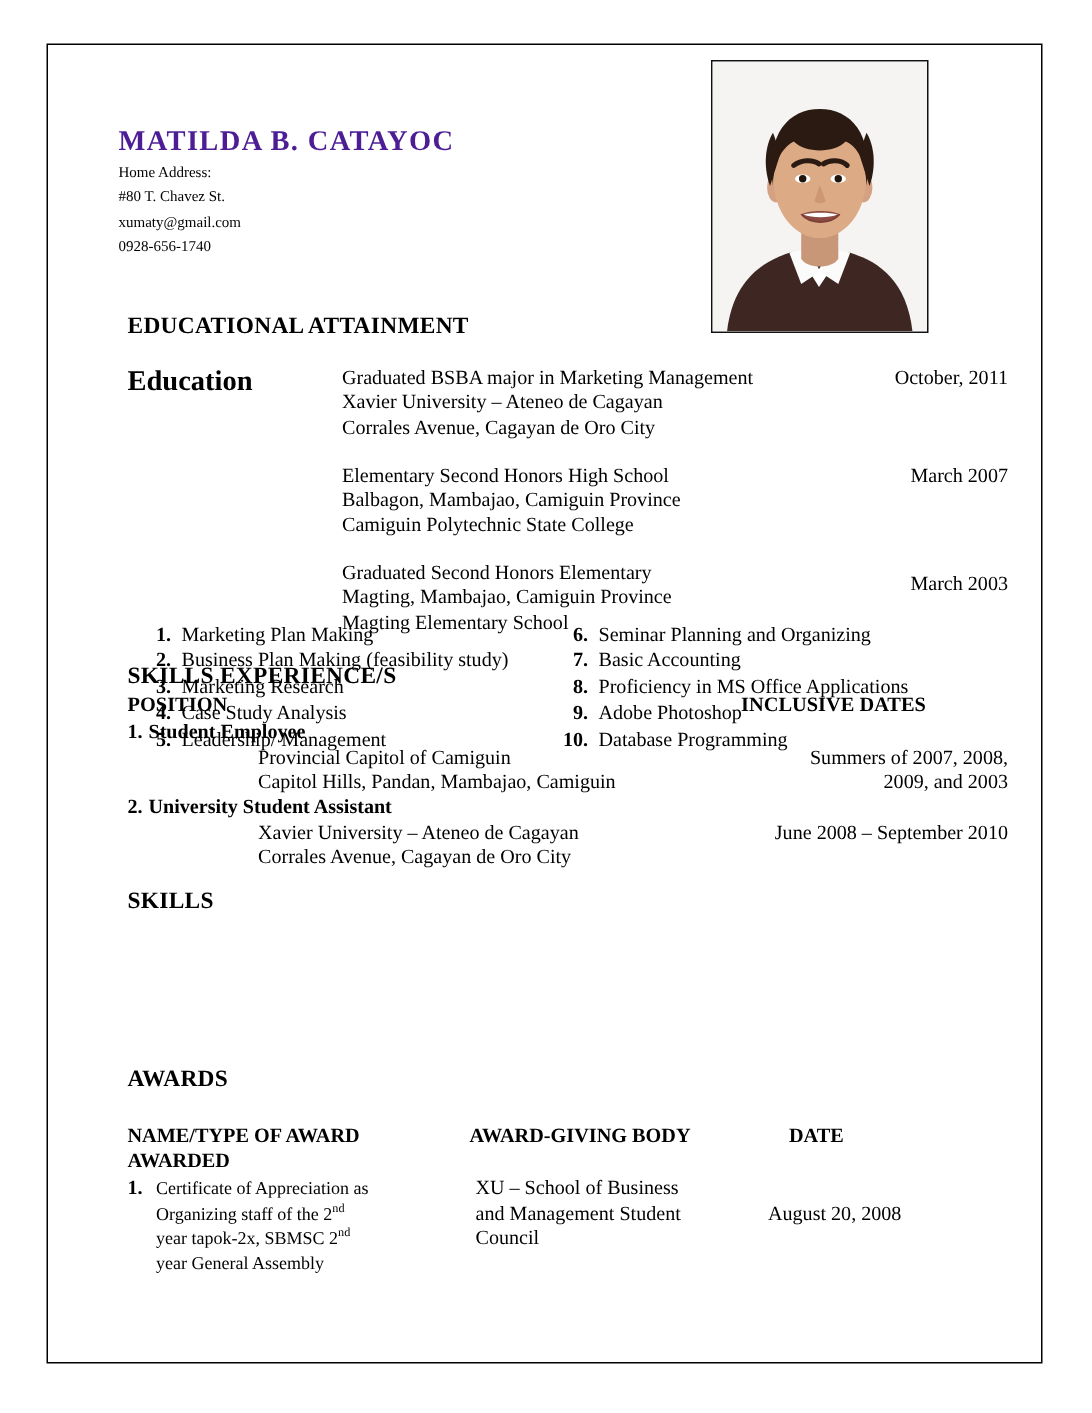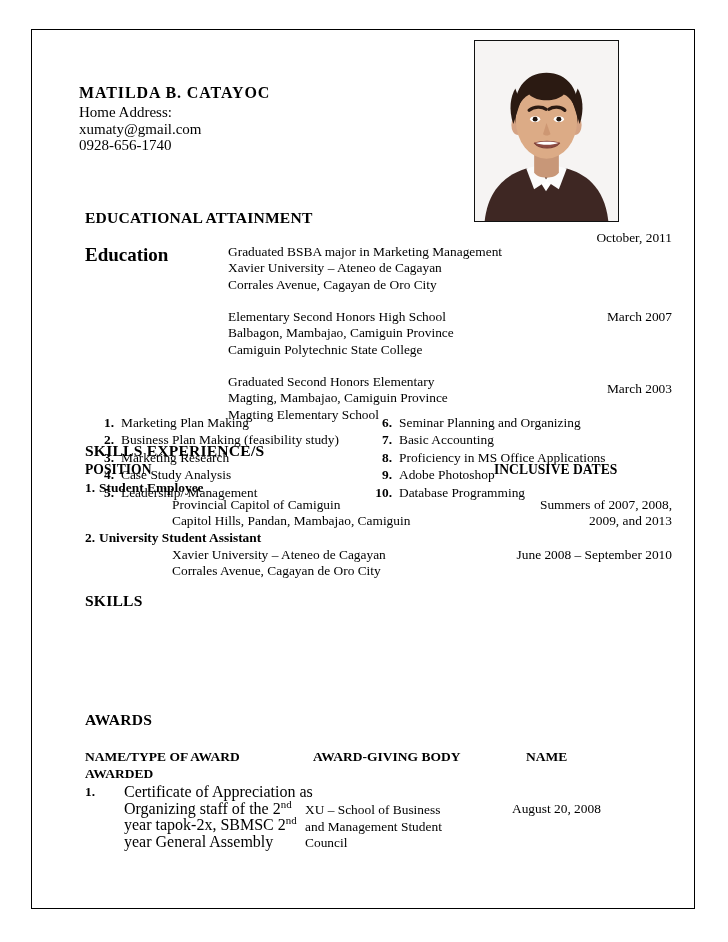--- a/index.html
+++ b/index.html
@@ -32,30 +32,30 @@
   }
 
   
   .header-block {
     position: absolute;
     left: 47px;
     top: 54px;
     width: 330px;
   }
   .cand-name {
-    color: #000000;
-    font-weight: bold;
-    font-size: 16px;
+    color: #4c1d95;
+    font-weight: bold;
+    font-size: 19px;
     letter-spacing: 0.9px;
     line-height: 1.15;
     margin-bottom: 2px;
     white-space: nowrap;
   }
   .contact-line {
-    font-size: 15px;
+    font-size: 10px;
     line-height: 16.4px;
     white-space: nowrap;
   }
 
   .photo {
     position: absolute;
     left: 442px;
     top: 10px;
     width: 145px;
     height: 182px;
@@ -113,40 +113,41 @@
     width: 22px;
     text-align: right;
     font-weight: bold;
     margin-right: 7px;
     flex: 0 0 auto;
   }
   .skill-text { white-space: nowrap; }
 
   
   .aw-head { position: absolute; font-weight: bold; font-size: 13.5px; white-space: nowrap; }
-  .aw-col1 { position: absolute; left: 53px;  width: 190px; font-size: 16px; line-height: 16.6px; margin-left: 20px; }
-  .aw-col2 { position: absolute; left: 273px; width: 180px; font-size: 13.4px; line-height: 16.6px; margin-top: 18px; }
+  .aw-col1 { position: absolute; left: 53px;  width: 190px; font-size: 12px; line-height: 16.6px; }
+  .aw-col2 { position: absolute; left: 285px; width: 180px; font-size: 13.4px; line-height: 16.6px; }
   .aw-col3 { position: absolute; left: 480px; width: 160px; font-size: 13.4px; line-height: 16.6px; }
   .aw-num {
     position: absolute;
     left: 53px;
     font-weight: bold;
     font-size: 13.4px;
   }
   sup { font-size: 0.68em; vertical-align: super; line-height: 0; }
 </style>
 </head>
 <body>
 
 <div class="page-frame">
 <div class="page-inner">
 
   <div class="header-block">
     <div class="cand-name">MATILDA B. CATAYOC</div>
     <div class="contact-line">Home Address:</div>
+    <div class="contact-line">#80 T. Chavez St.</div>
     <div class="contact-line">xumaty@gmail.com</div>
     <div class="contact-line">0928-656-1740</div>
   </div>
 
   <div class="photo">
     <svg viewBox="0 0 145 182" preserveAspectRatio="xMidYMid slice" aria-hidden="true">
       <rect x="0" y="0" width="145" height="182" fill="#f6f4f3"></rect>
 
       <path d="M10 182 C14 146 36 134 52 129 L93 129 C110 134 131 146 135 182 Z" fill="#3e2723"></path>
 
@@ -183,21 +184,21 @@
 
   <div class="sec-title" style="left:53px; top:179px;">EDUCATIONAL ATTAINMENT</div>
 
   <div class="edu-label" style="top:214px;">Education</div>
 
   <div class="edu-body" style="top:214px;">
     <div>Graduated BSBA major in Marketing Management</div>
     <div>Xavier University – Ateneo de Cagayan</div>
     <div>Corrales Avenue, Cagayan de Oro City</div>
   </div>
-  <div class="edu-date" style="top:200px;">October, 2011</div>
+  <div class="edu-date" style="top:214px;">October, 2011</div>
 
   <div class="edu-body" style="top:279px;">
     <div>Elementary Second Honors High School</div>
     <div>Balbagon, Mambajao, Camiguin Province</div>
     <div>Camiguin Polytechnic State College</div>
   </div>
   <div class="edu-date" style="top:279px;">March 2007</div>
 
   <div class="edu-body" style="top:344px;">
     <div>Graduated Second Honors Elementary</div>
@@ -208,21 +209,21 @@
 
   <div class="sec-title" style="left:53px; top:412px;">SKILLS EXPERIENCE/S</div>
   <div class="subhead" style="left:53px; top:432px;">POSITION</div>
   <div class="subhead" style="left:442px; top:432px;margin-left:20px;">INCLUSIVE DATES</div>
 
   <div class="txt bold" style="left:53px; top:450px;">1.</div>
   <div class="txt bold" style="left:67px; top:450px;">Student Employee</div>
   <div class="txt" style="left:140px; top:467px;">Provincial Capitol of Camiguin</div>
   <div class="txt" style="left:140px; top:483px;">Capitol Hills, Pandan, Mambajao, Camiguin</div>
   <div class="txt right" style="right:22px; top:467px;">Summers of 2007, 2008,</div>
-  <div class="txt right" style="right:22px; top:483px;">2009, and 2013</div>
+  <div class="txt right" style="right:22px; top:483px;">2009, and 2003</div>
 
   <div class="txt bold" style="left:53px; top:500px;">2.</div>
   <div class="txt bold" style="left:67px; top:500px;">University Student Assistant</div>
   <div class="txt" style="left:140px; top:517px;">Xavier University – Ateneo de Cagayan</div>
   <div class="txt" style="left:140px; top:533px;">Corrales Avenue, Cagayan de Oro City</div>
   <div class="txt right" style="right:22px; top:517px;">June 2008 – September 2010</div>
 
   <div class="sec-title" style="left:53px; top:562px;">SKILLS</div>
 
   <div class="skill-col left">
@@ -269,21 +270,21 @@
       <span class="skill-num">10.</span>
       <span class="skill-text">Database Programming</span>
     </div>
   </div>
 
   <div class="sec-title" style="left:53px; top:681px;">AWARDS</div>
 
   <div class="aw-head" style="left:53px;  top:719px;">NAME/TYPE OF AWARD</div>
   <div class="aw-head" style="left:53px;  top:736px;">AWARDED</div>
   <div class="aw-head" style="left:281px; top:719px;">AWARD-GIVING BODY</div>
-  <div class="aw-head" style="left:494px; top:719px;">NAME</div>
+  <div class="aw-head" style="left:494px; top:719px;">DATE</div>
 
   <div class="aw-num" style="top:754px;">1.</div>
 
   <div class="aw-col1" style="left:72px; top:754px;">
     <div>Certificate of Appreciation as</div>
     <div><span>Organizing staff of the 2</span><sup>nd</sup></div>
     <div><span>year tapok-2x, SBMSC 2</span><sup>nd</sup></div>
     <div>year General Assembly</div>
   </div>
 

